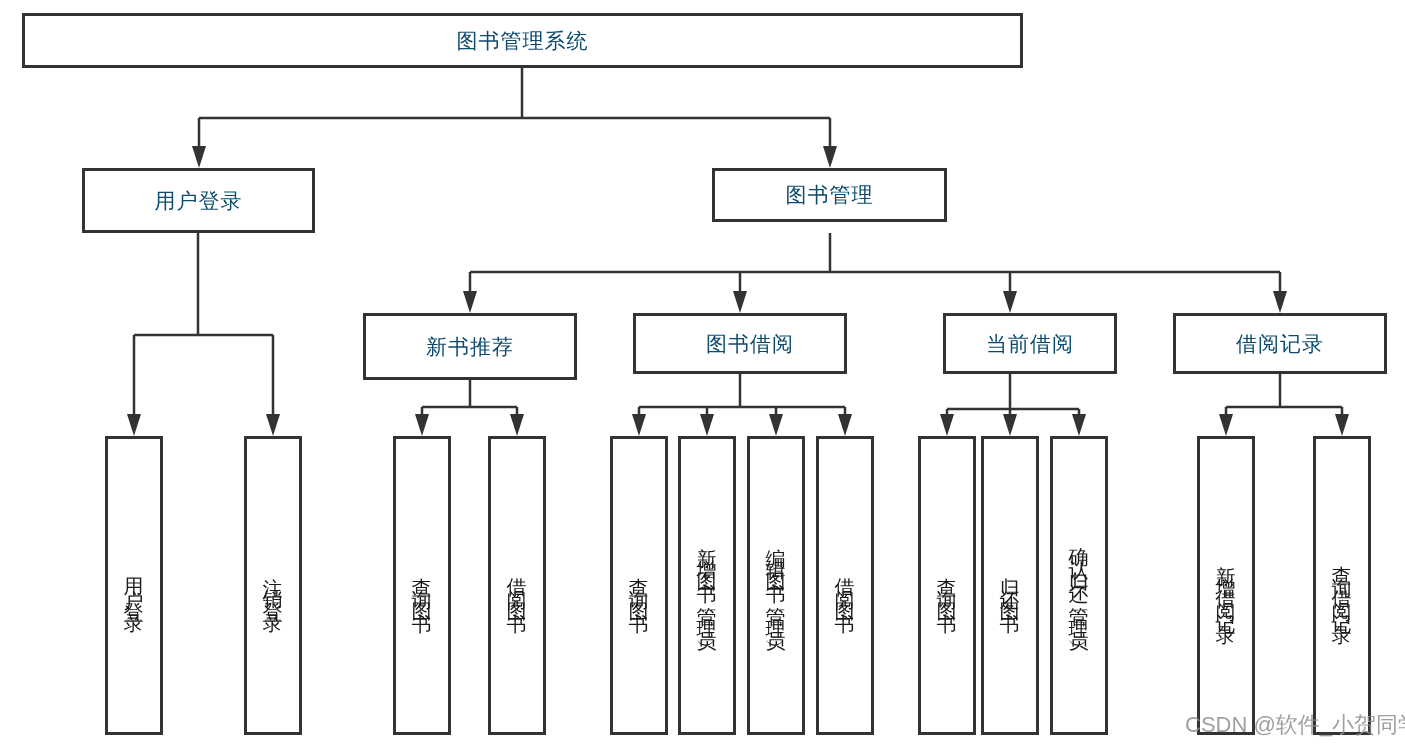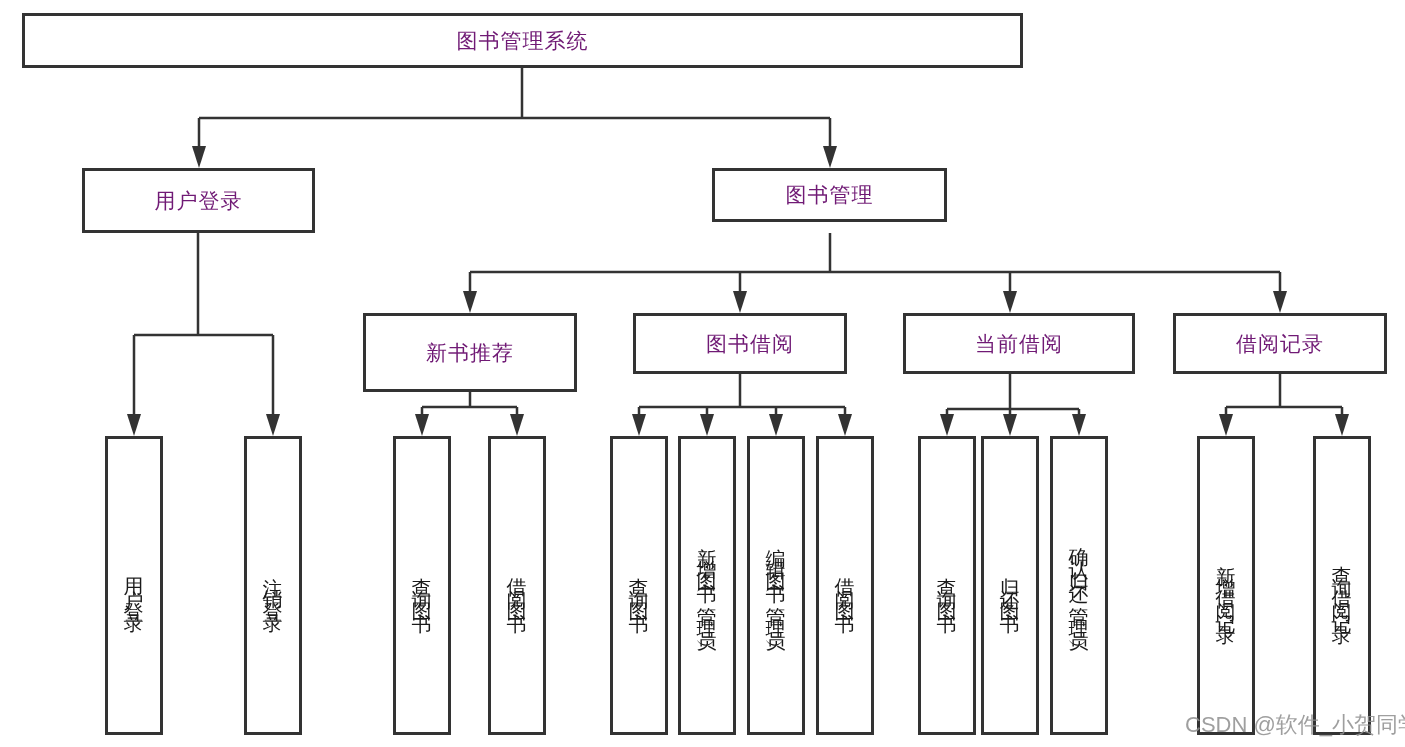--- a/index.html
+++ b/index.html
@@ -21,21 +21,21 @@
     z-index: 0;
   }
   .box {
     position: absolute;
     box-sizing: border-box;
     border: 3px solid #333333;
     background: #ffffff;
     display: flex;
     align-items: center;
     justify-content: center;
-    color: #701a75;
+    color: #0c4a6e;
     font-size: 21px;
     letter-spacing: 1px;
     z-index: 1;
   }
   .leaf {
     position: absolute;
     box-sizing: border-box;
     top: 436px;
     width: 58px;
     height: 299px;
@@ -118,27 +118,27 @@
     <span>图书管理系统</span>
   </div>
 
   <div class="box" style="left:82px; top:168px; width:233px; height:65px;">
     <span>用户登录</span>
   </div>
   <div class="box" style="left:712px; top:168px; width:235px; height:54px;">
     <span>图书管理</span>
   </div>
 
-  <div class="box" style="left:363px; top:313px; width:214px; height:79px;">
+  <div class="box" style="left:363px; top:313px; width:214px; height:67px;">
     <span>新书推荐</span>
   </div>
   <div class="box" style="left:633px; top:313px; width:214px; height:61px;padding-left:20px;">
     <span>图书借阅</span>
   </div>
-  <div class="box" style="left:903px; top:313px; width:232px; height:61px;">
+  <div class="box" style="left:943px; top:313px; width:174px; height:61px;">
     <span>当前借阅</span>
   </div>
   <div class="box" style="left:1173px; top:313px; width:214px; height:61px;">
     <span>借阅记录</span>
   </div>
 
   <div class="leaf" style="left:105px;">
     <span>用户登录</span>
   </div>
   <div class="leaf" style="left:244px;">

